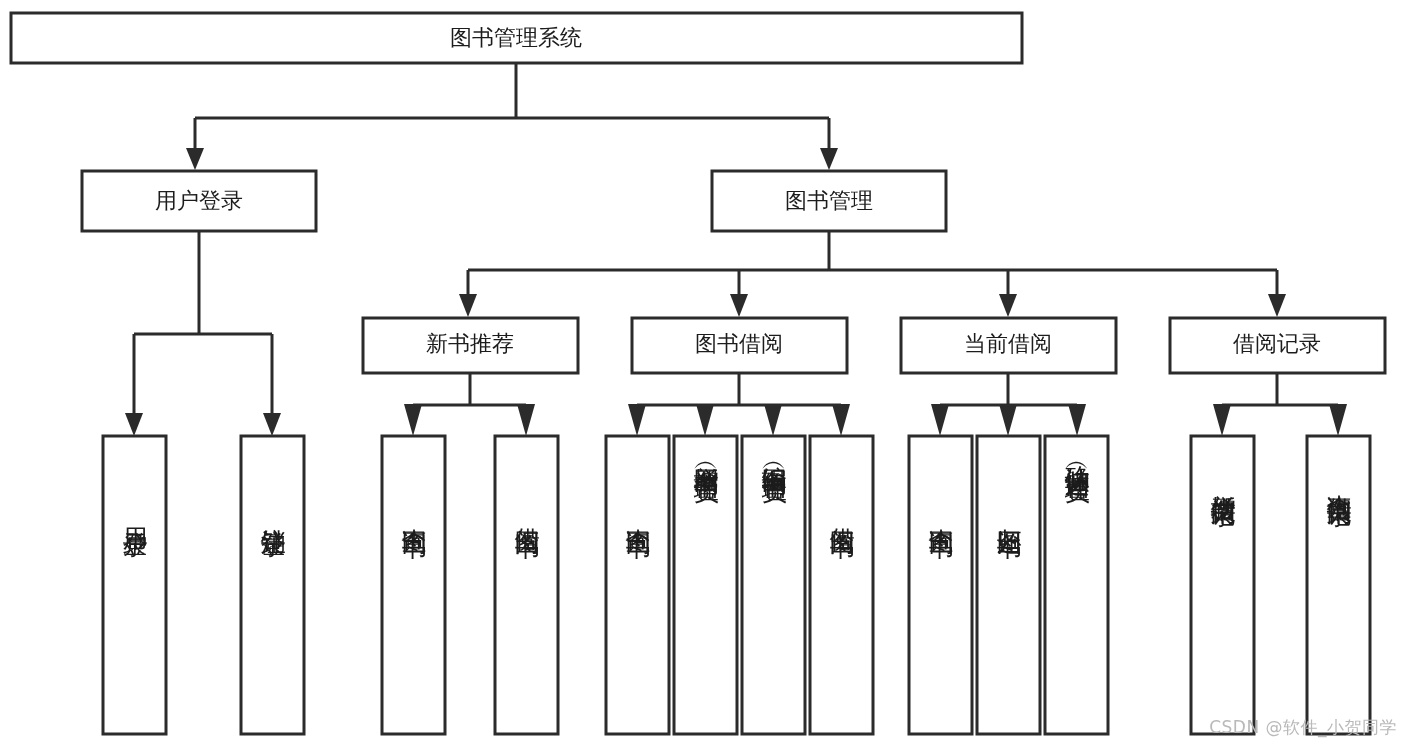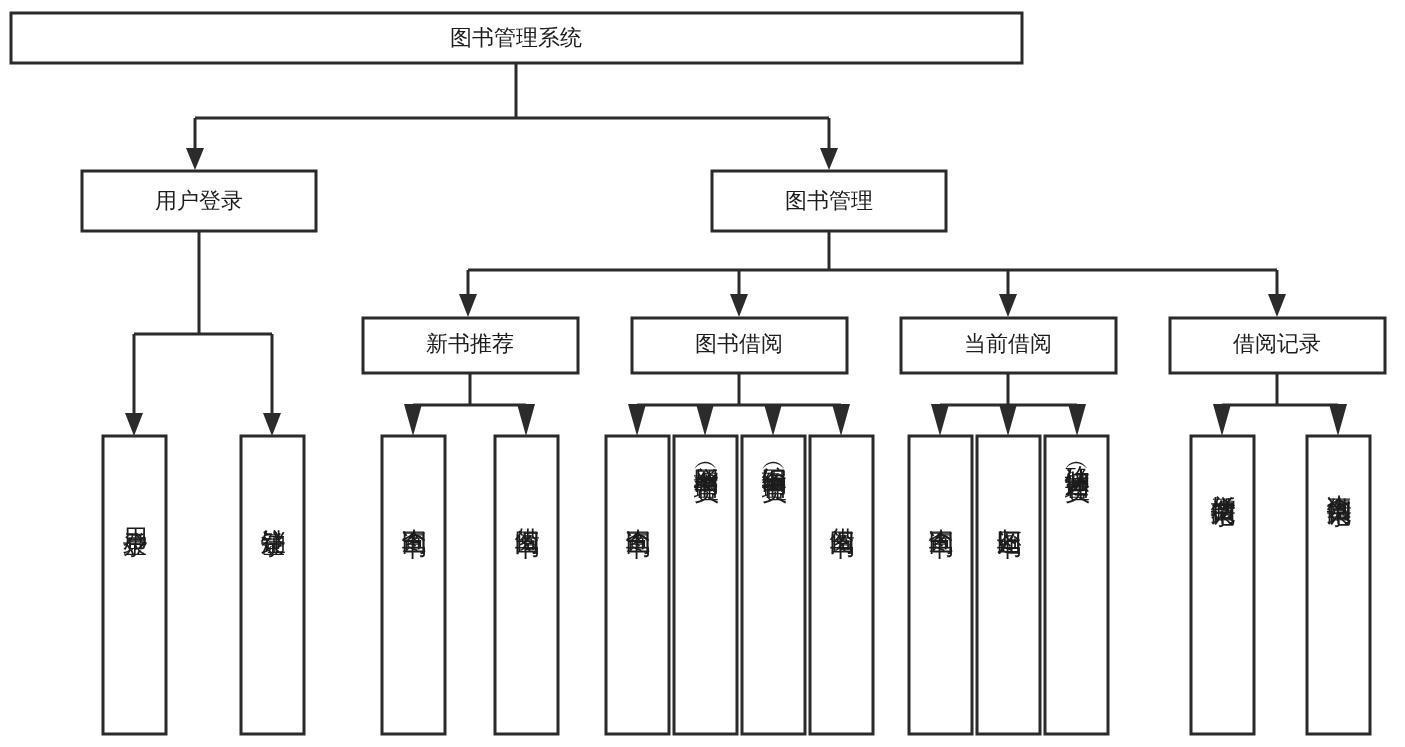--- a/index.html
+++ b/index.html
@@ -255,14 +255,15 @@
     <span class="leaf-label" style="margin-top:10px;">确认归还（管理员）</span>
   </div>
 
   <div class="leaf-label-wrap" style="left:1191px; top:436px; width:63px; height:298px;">
     <span class="leaf-label" style="margin-top:38px;">新增借阅记录</span>
   </div>
   <div class="leaf-label-wrap" style="left:1307px; top:436px; width:63px; height:298px;">
     <span class="leaf-label" style="margin-top:38px;">查询借阅记录</span>
   </div>
 
+  <div id="watermark">CSDN @软件_小贺同学</div>
 
 </div>
 
 </body></html>

